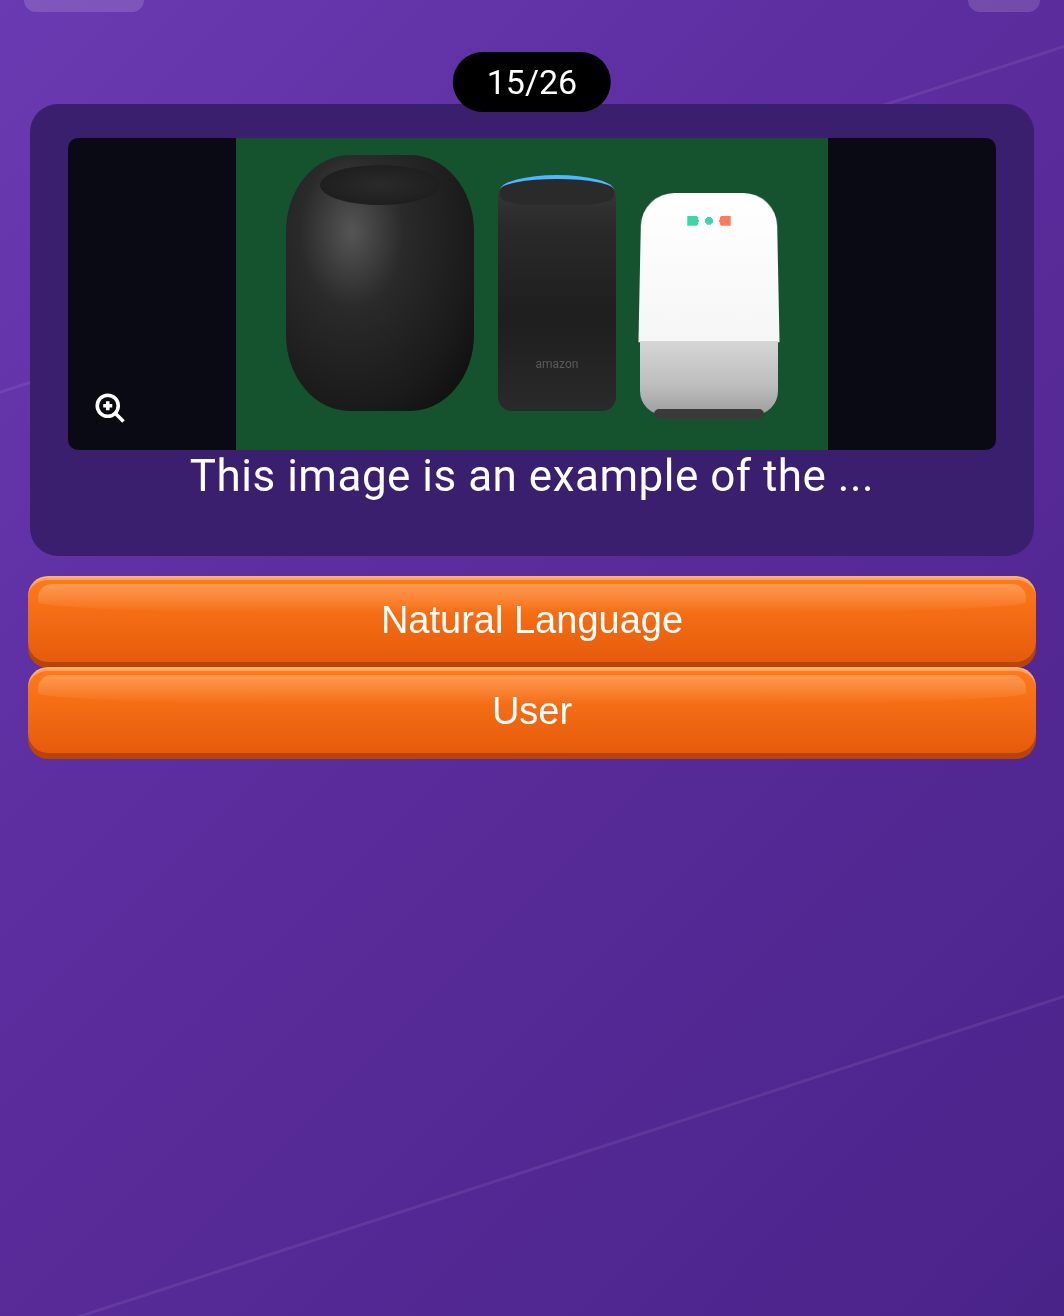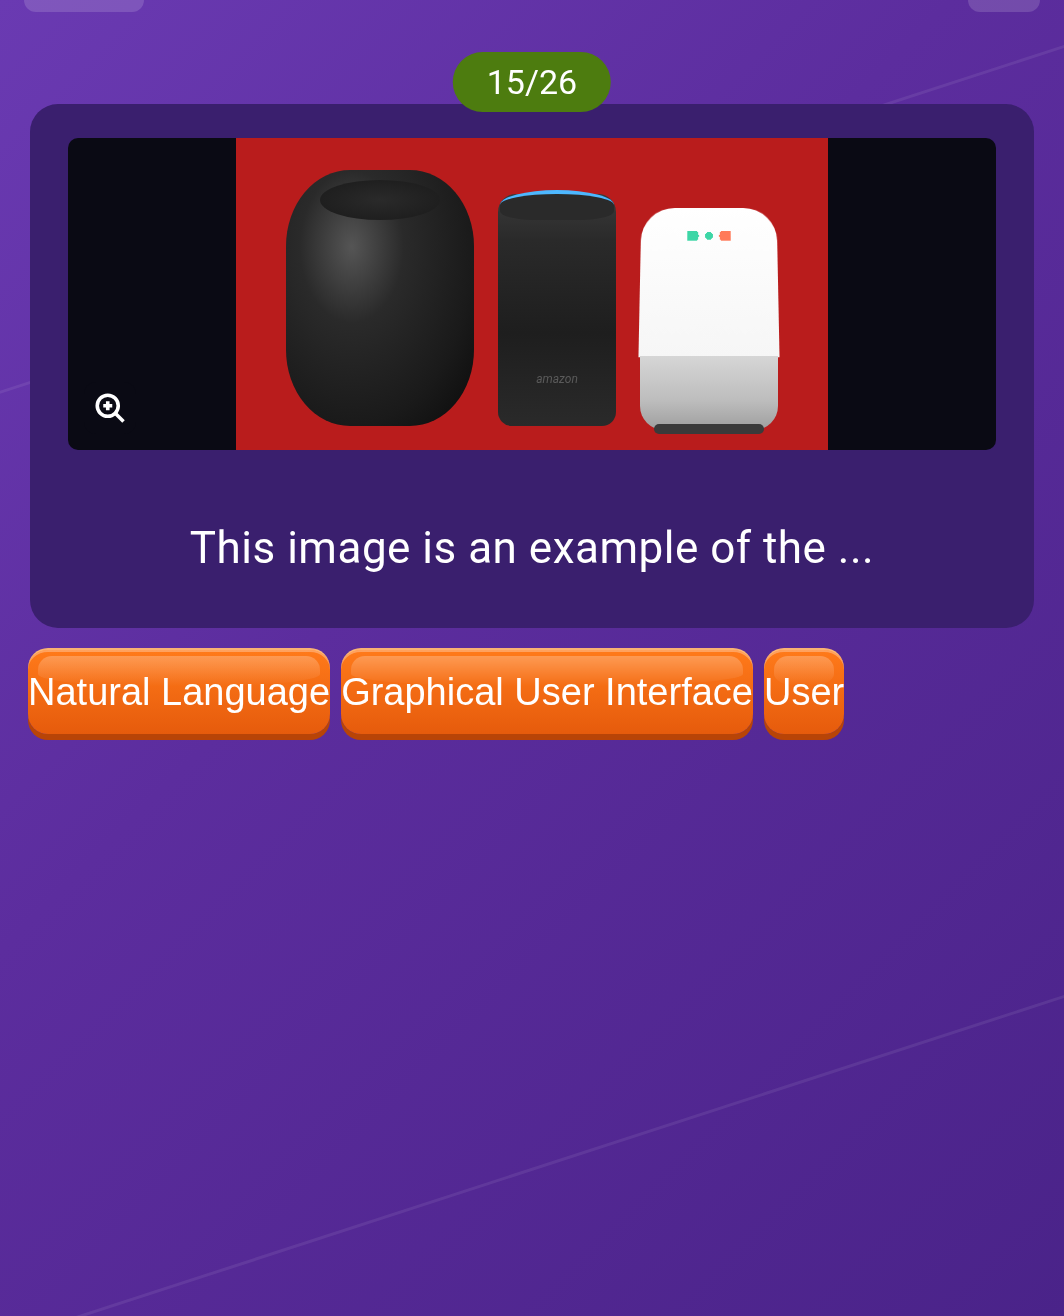--- a/index.html
+++ b/index.html
@@ -31,21 +31,21 @@
   border-radius: 0 0 12px 12px;
   height: 12px;
 }
 .top-bar-left { width: 120px; }
 .top-bar-right { width: 72px; }
 .progress-pill {
   position: absolute;
   top: 52px;
   left: 50%;
   transform: translateX(-50%);
-  background: #4d7c0f;
+  background: #000000;
   color: #fff;
   font-size: 34px;
   font-weight: 400;
   padding: 10px 34px;
   border-radius: 999px;
   z-index: 5;
 }
 .question-card {
   margin: 84px 30px 0 30px;
   background: #3a1f6e;
@@ -57,29 +57,28 @@
   background: #0a0a14;
   border-radius: 10px;
   height: 312px;
   display: flex;
   justify-content: center;
   align-items: center;
   position: relative;
   overflow: hidden;
 }
 .img-white {
-  background: #b91c1c;
+  background: #14532d;
   height: 100%;
   width: 592px;
   display: flex;
   align-items: flex-end;
   justify-content: center;
   gap: 24px;
-  padding: 24px 18px;
-  font-style: italic;
+  padding: 39px 18px;
 }
 
 .speaker-homepod {
   width: 188px;
   height: 256px;
   background: radial-gradient(ellipse at 35% 30%, #555 0%, #2a2a2a 30%, #1a1a1a 70%, #0a0a0a 100%);
   border-radius: 64px 64px 64px 64px / 76px 76px 76px 76px;
   position: relative;
 }
 .speaker-homepod::before {
@@ -166,28 +165,27 @@
   align-items: center;
   justify-content: center;
   color: #fff;
   cursor: pointer;
 }
 .zoom-btn svg { width: 36px; height: 36px; }
 .question-text {
   color: #fff;
   font-size: 44px;
   text-align: center;
-  margin-top: 72px;
   letter-spacing: 0.5px;
 }
 .answers {
   margin: 20px 28px 0 28px;
   display: flex;
-  flex-direction: row;
-  gap: 11px;
+  flex-direction: column;
+  gap: 5px;
 }
 .answer-btn {
   background: linear-gradient(180deg, #ff7a1a 0%, #e65b0c 100%);
   border: none;
   border-radius: 20px;
   height: 86px;
   color: #fff;
   font-size: 38px;
   cursor: pointer;
   position: relative;
@@ -242,18 +240,15 @@
   </div>
 
   <div class="question-text">This image is an example of the ...</div>
 </div>
 
 <div class="answers">
   <button class="answer-btn">
     <span>Natural Language</span>
   </button>
   <button class="answer-btn">
-    <span>Graphical User Interface</span>
-  </button>
-  <button class="answer-btn">
     <span>User</span>
   </button>
 </div>
 
 </body></html>

